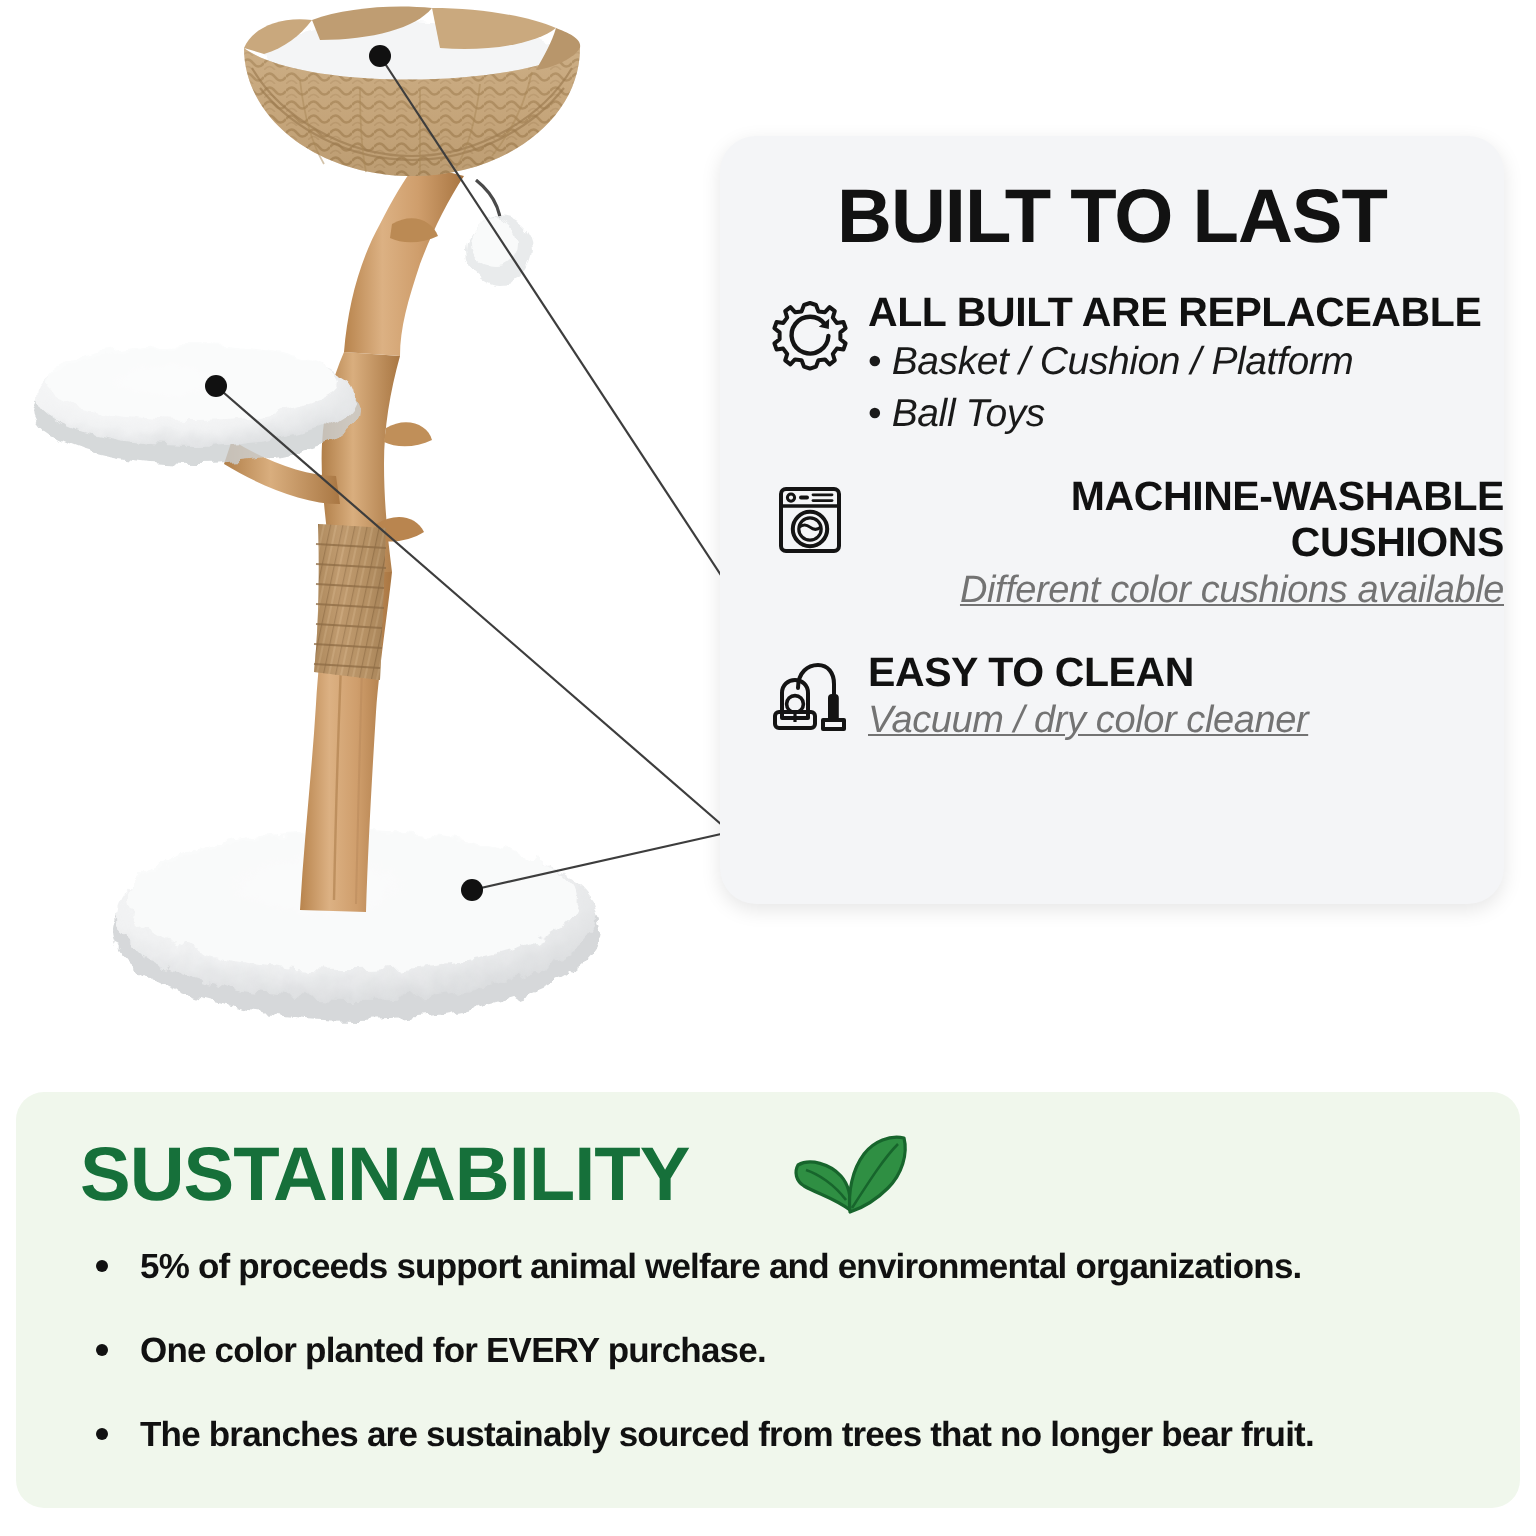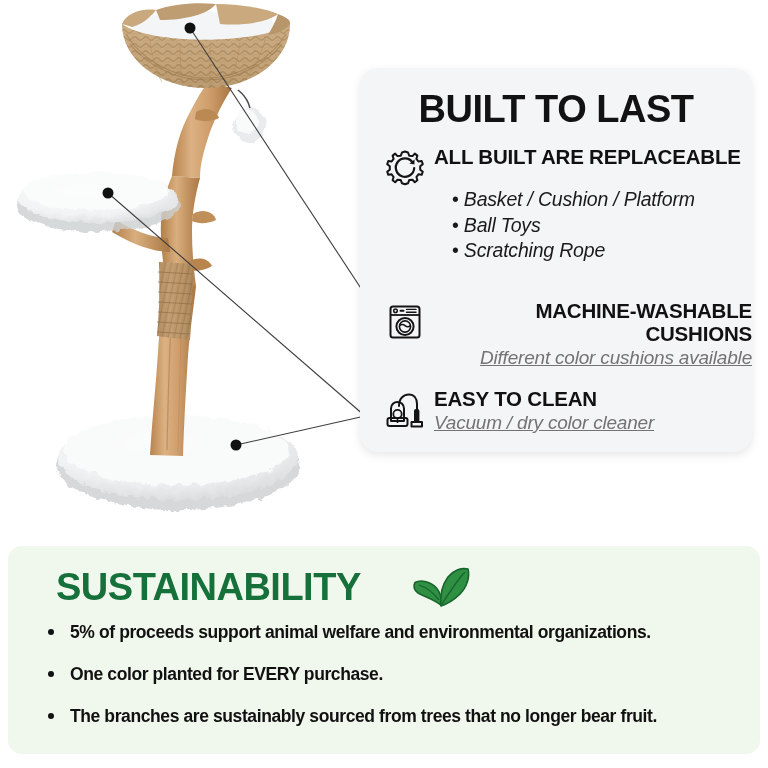--- a/index.html
+++ b/index.html
@@ -51,39 +51,39 @@
     letter-spacing:-0.2px;
   }
   .fsub{
     font-style:italic;
     font-size:19px;
     color:#737373;
     line-height:1.25;
     letter-spacing:-0.2px;
     text-decoration:underline;
   }
-  .sublist{margin:18px;padding:0;list-style:none;}
+  .sublist{margin:0;padding:0;list-style:none;}
   .sublist li{
     font-style:italic;
     font-size:19.5px;
     color:#1a1a1a;
     line-height:1.32;
     letter-spacing:-0.2px;
   }
   .sublist li::before{content:"• ";font-style:normal;}
 
   
   #sustain{
     position:absolute;left:8px;top:546px;width:752px;height:208px;
     background:#f0f7ec;
     border-radius:14px;
   }
   #sustain-head{
     display:flex;align-items:center;
-    margin:16px 0 0 48px;
+    margin:16px 0 0 32px;
     gap:36px;
   }
   #sustain-title{
     font-weight:bold;
     font-size:38px;
     color:#16703a;
     letter-spacing:-0.5px;
     line-height:1;
   }
   #leaf-icon{margin-left:14px;margin-top:4px;}
@@ -265,21 +265,20 @@
           <path d="M20 3.5 l3 1 1.2 3.2 3.3 .4 2.3-2.5 2.6 2 -1 3.2 2 2.7 3.3-.5 1.1 3.1 -2.6 2.1 0 3.4 2.6 2.1 -1.1 3.1 -3.3-.5 -2 2.7 1 3.2 -2.6 2 -2.3-2.5 -3.3 .4 -1.2 3.2 -3 1 -3-1 -1.2-3.2 -3.3-.4 -2.3 2.5 -2.6-2 1-3.2 -2-2.7 -3.3 .5 -1.1-3.1 2.6-2.1 0-3.4 -2.6-2.1 1.1-3.1 3.3 .5 2-2.7 -1-3.2 2.6-2 2.3 2.5 3.3-.4 1.2-3.2 z" fill="none" stroke="#141414" stroke-width="2" stroke-linejoin="round"></path>
           <path d="M27.5 14.2 A9.2 9.2 0 1 0 29.2 20" fill="none" stroke="#141414" stroke-width="2.2" stroke-linecap="round"></path>
           <path d="M29.6 11.4 l-.2 5.1 -5-1.1 z" fill="#141414"></path>
         </svg>
       </span>
       <span class="ftext">
         <div class="fhead">ALL BUILT ARE REPLACEABLE</div>
         <ul class="sublist">
           <li>Basket / Cushion / Platform</li>
           <li>Ball Toys</li>
-          <li>Scratching Rope</li>
         </ul>
       </span>
     </div>
 
     <div class="feature" style="text-align:right;">
       <span class="ficon">
         <svg width="40" height="40" viewBox="0 0 40 40">
           <rect x="5.5" y="4.5" width="29" height="31" rx="2.5" fill="none" stroke="#141414" stroke-width="2"></rect>
           <line x1="5.5" y1="13" x2="34.5" y2="13" stroke="#141414" stroke-width="1.8"></line>
           <circle cx="10.5" cy="8.8" r="1.8" fill="none" stroke="#141414" stroke-width="1.5"></circle>

